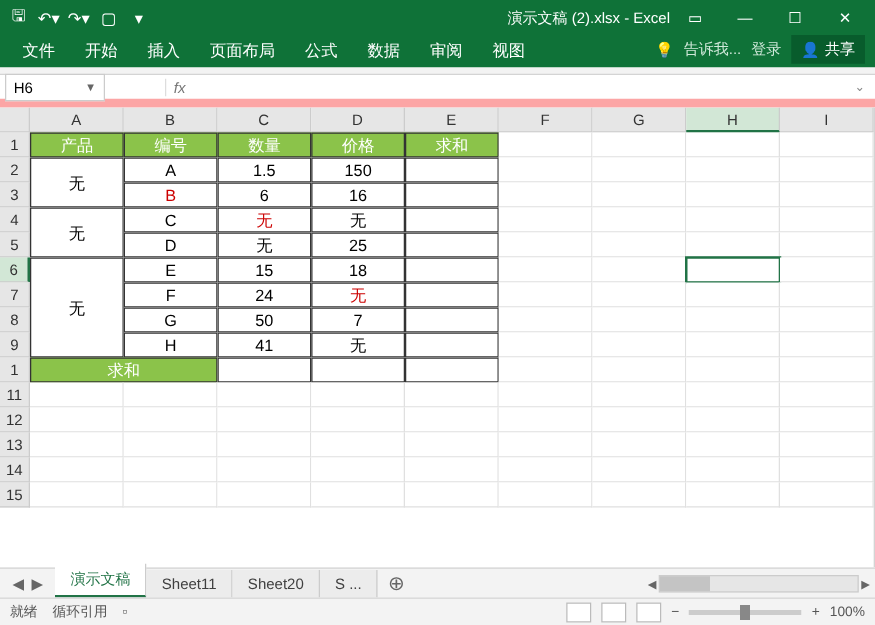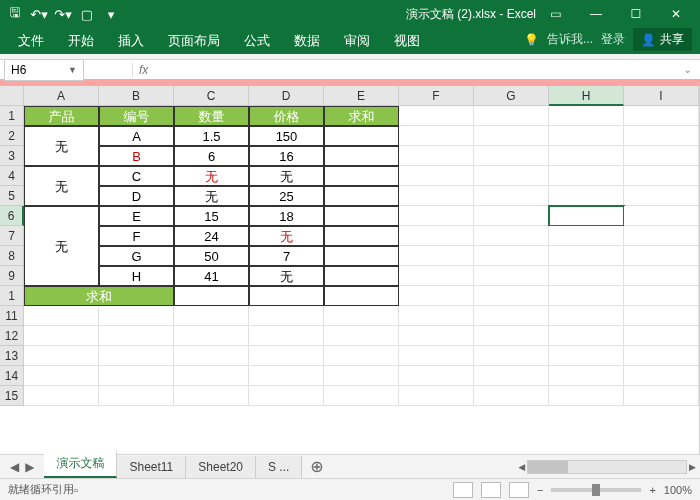--- a/index.html
+++ b/index.html
@@ -38,21 +38,21 @@
 .activecell { outline: 2px solid #217346; outline-offset: -1px; }
 .sheetbar { height: 24px; background: #f3f3f3; border-top: 1px solid #d4d4d4; display: flex; align-items: center; }
 .sb-nav { display: flex; gap: 6px; padding: 0 10px; color: #666; }
 .sb-tabs { display: flex; align-items: flex-end; height: 100%; }
 .sb-tab { padding: 4px 12px; font-size: 12px; color: #404040; border-right: 1px solid #ccc; background: #ececec; cursor: pointer; }
 .sb-tab.active { background: #fff; border-bottom: 2px solid #217346; color: #217346; }
 .sb-add { padding: 0 8px; color: #666; font-size: 16px; }
 .sb-scroll { margin-left: auto; display: flex; align-items: center; gap: 2px; padding-right: 4px; }
 .hscroll-track { width: 160px; height: 14px; background: #e6e6e6; border: 1px solid #ccc; position: relative; }
 .hscroll-thumb { position: absolute; left: 0; top: 0; height: 100%; width: 40px; background: #c4c4c4; }
-.statusbar { height: 22px; background: #f3f3f3; border-top: 1px solid #d4d4d4; display: flex; align-items: center; padding: 0 8px; font-size: 11px; color: #555; }
+.statusbar { height: 22px; background: #f3f3f3; border-top: 1px solid #d4d4d4; display: flex; align-items: center; padding: 0 8px; font-size: 11px; color: #555; gap: 12px; }
 .sb-right { margin-left: auto; display: flex; align-items: center; gap: 8px; }
 .view-btn { width: 20px; height: 16px; border: 1px solid #bbb; background: #fff; }
 .zoom-slider { width: 90px; height: 4px; background: #ccc; position: relative; }
 .zoom-slider::before { content: ''; position: absolute; left: 50%; top: -4px; width: 8px; height: 12px; background: #888; transform: translateX(-50%); }
 .vscroll { width: 16px; background: #f0f0f0; border-left: 1px solid #d4d4d4; display: flex; flex-direction: column; }
 </style>
 </head>
 <body>
 
 <div class="titlebar">

